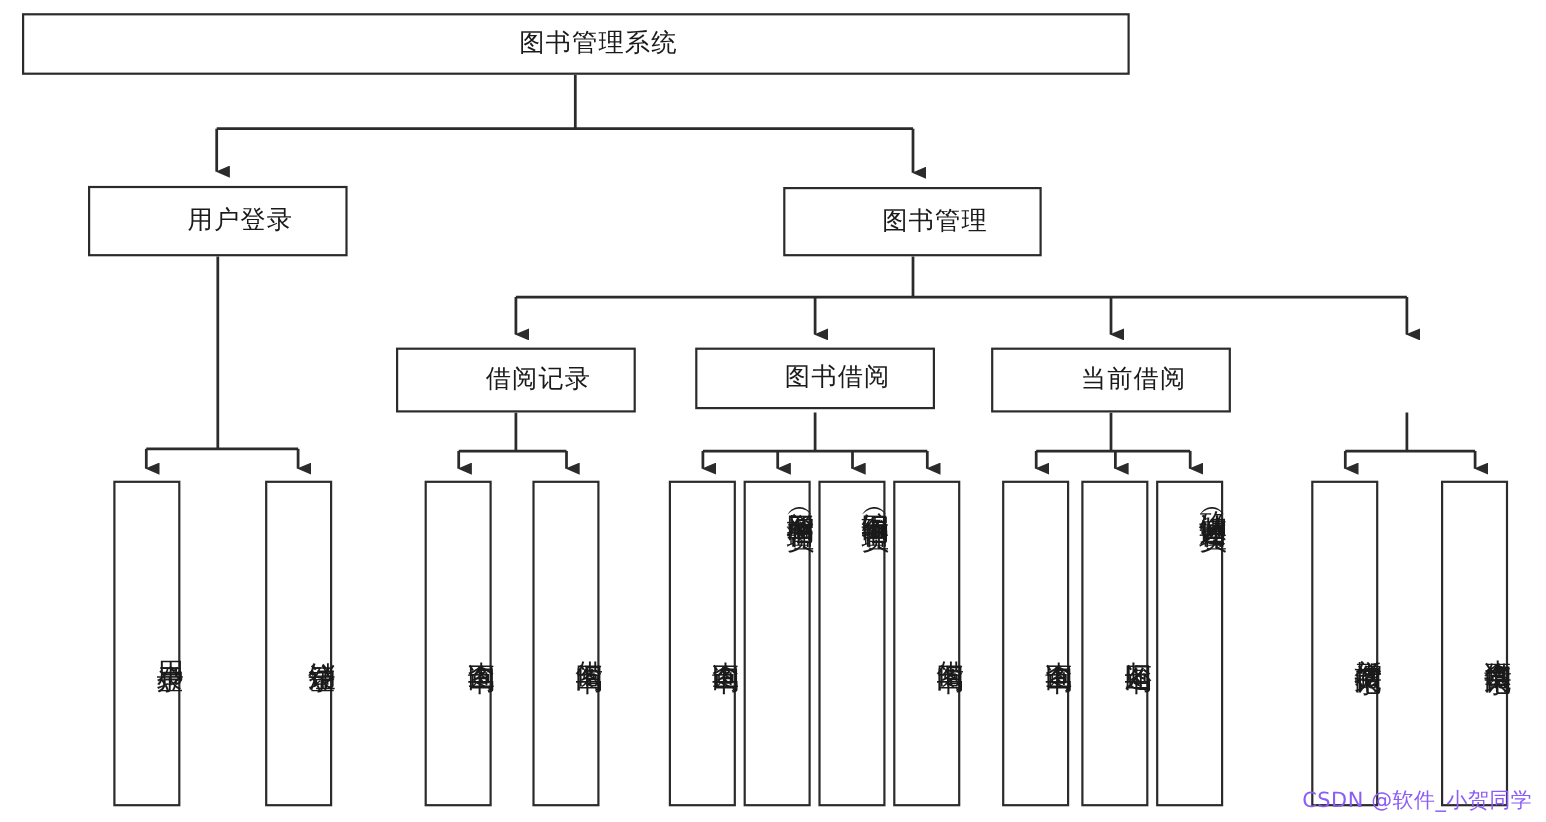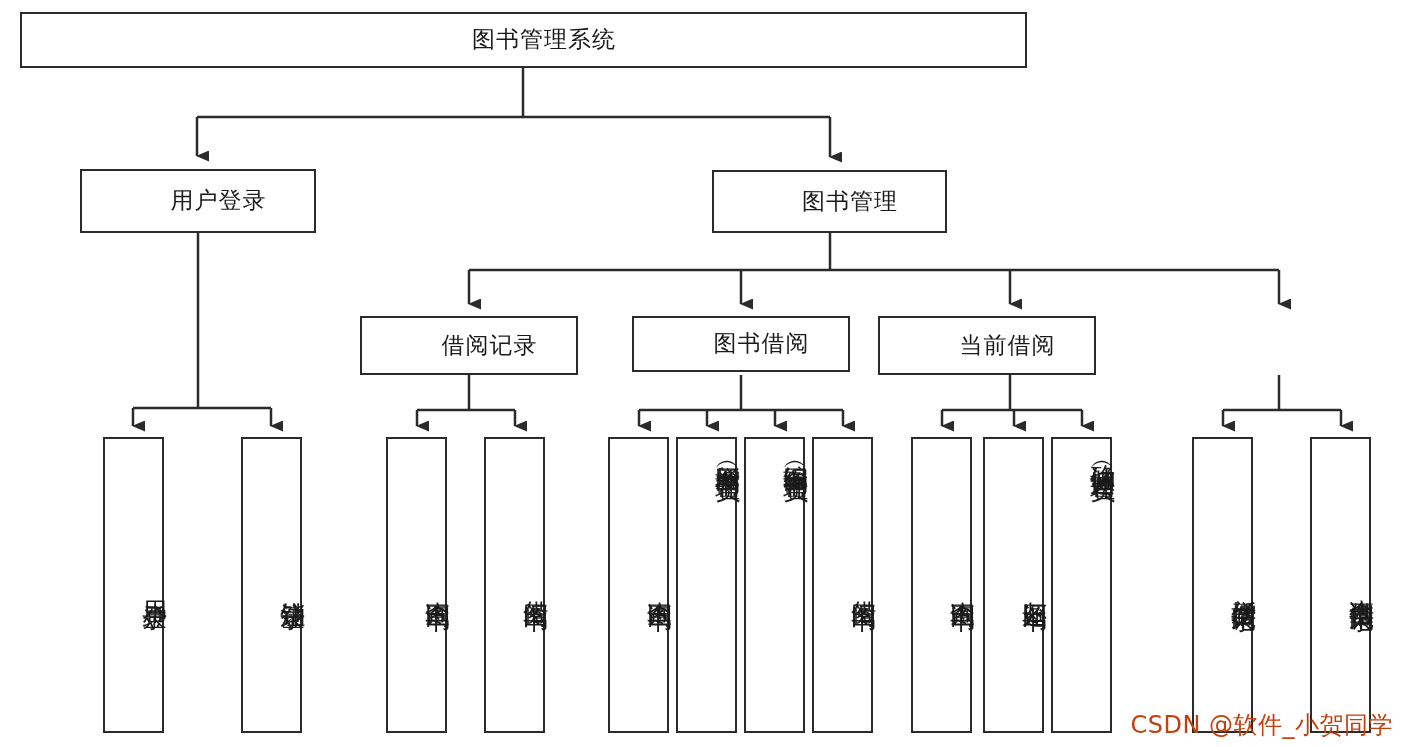--- a/index.html
+++ b/index.html
@@ -55,22 +55,22 @@
     white-space: nowrap;
   }
   .node.vert.centered {
     align-items: center;
     padding-top: 0;
   }
   .watermark {
     position: absolute;
     right: 12px;
     bottom: 6px;
-    font-size: 24px;
-    color: #c2410c;
+    font-size: 19px;
+    color: #8b5cf6;
     letter-spacing: 0.5px;
     white-space: nowrap;
     pointer-events: none;
   }
 </style>
 </head>
 <body>
 
 <div id="canvas">
 
@@ -138,21 +138,21 @@
   <div class="node horiz" style="left: 712px; top: 170px; width: 235px; height: 63px;">
     <span class="label">图书管理</span>
   </div>
 
   <div class="node horiz" style="left: 360px; top: 316px; width: 218px; height: 59px;">
     <span class="label">借阅记录</span>
   </div>
   <div class="node horiz" style="left: 632px; top: 316px; width: 218px; height: 56px;">
     <span class="label">图书借阅</span>
   </div>
-  <div class="node horiz" style="left: 878px; top: 316px; width: 218px; height: 59px; align-items: center;">
+  <div class="node horiz" style="left: 901px; top: 316px; width: 218px; height: 59px; align-items: center;">
     <span class="label">当前借阅</span>
   </div>
 
   <div class="node vert centered" style="left: 103px; top: 437px; width: 61px; height: 296px;">
     <span class="label">用户登录</span>
   </div>
   <div class="node vert centered" style="left: 241px; top: 437px; width: 61px; height: 296px;">
     <span class="label">注销登录</span>
   </div>
   <div class="node vert centered" style="left: 386px; top: 437px; width: 61px; height: 296px;">

